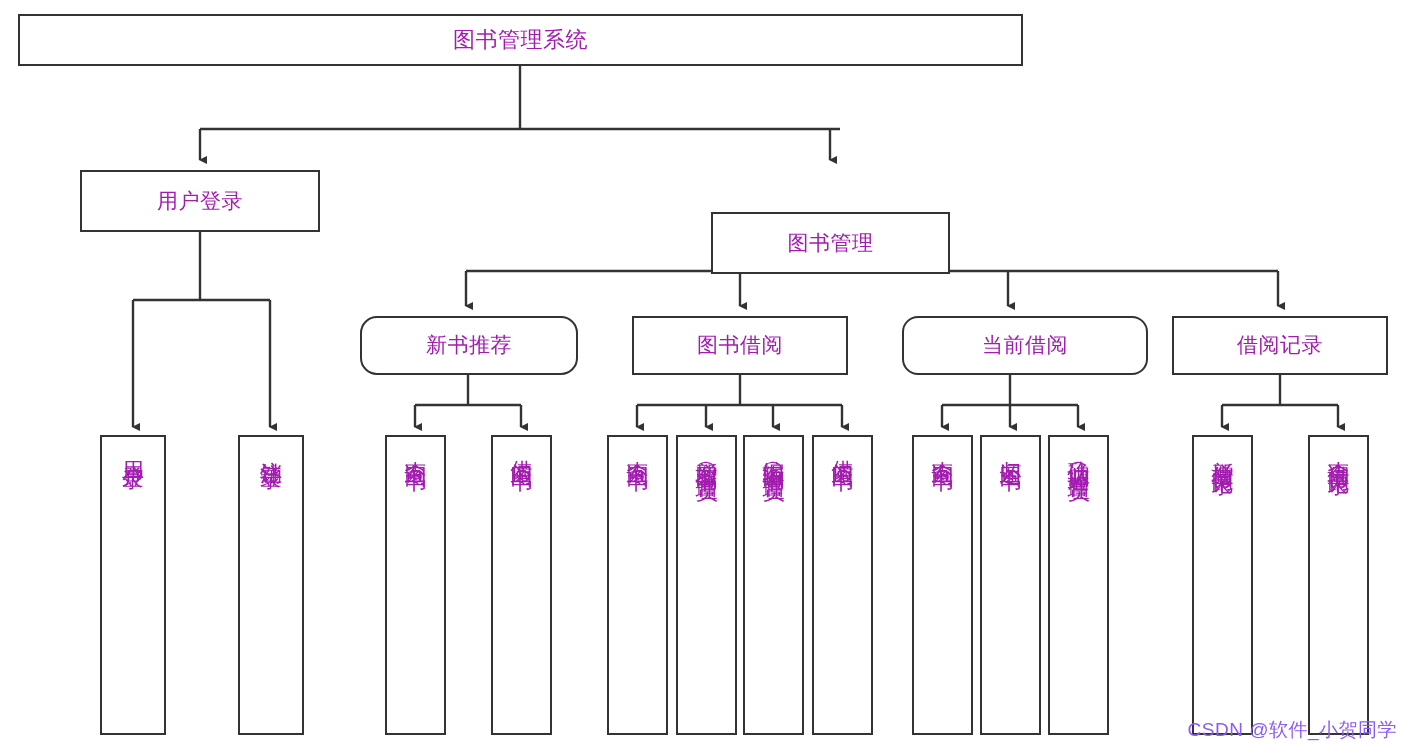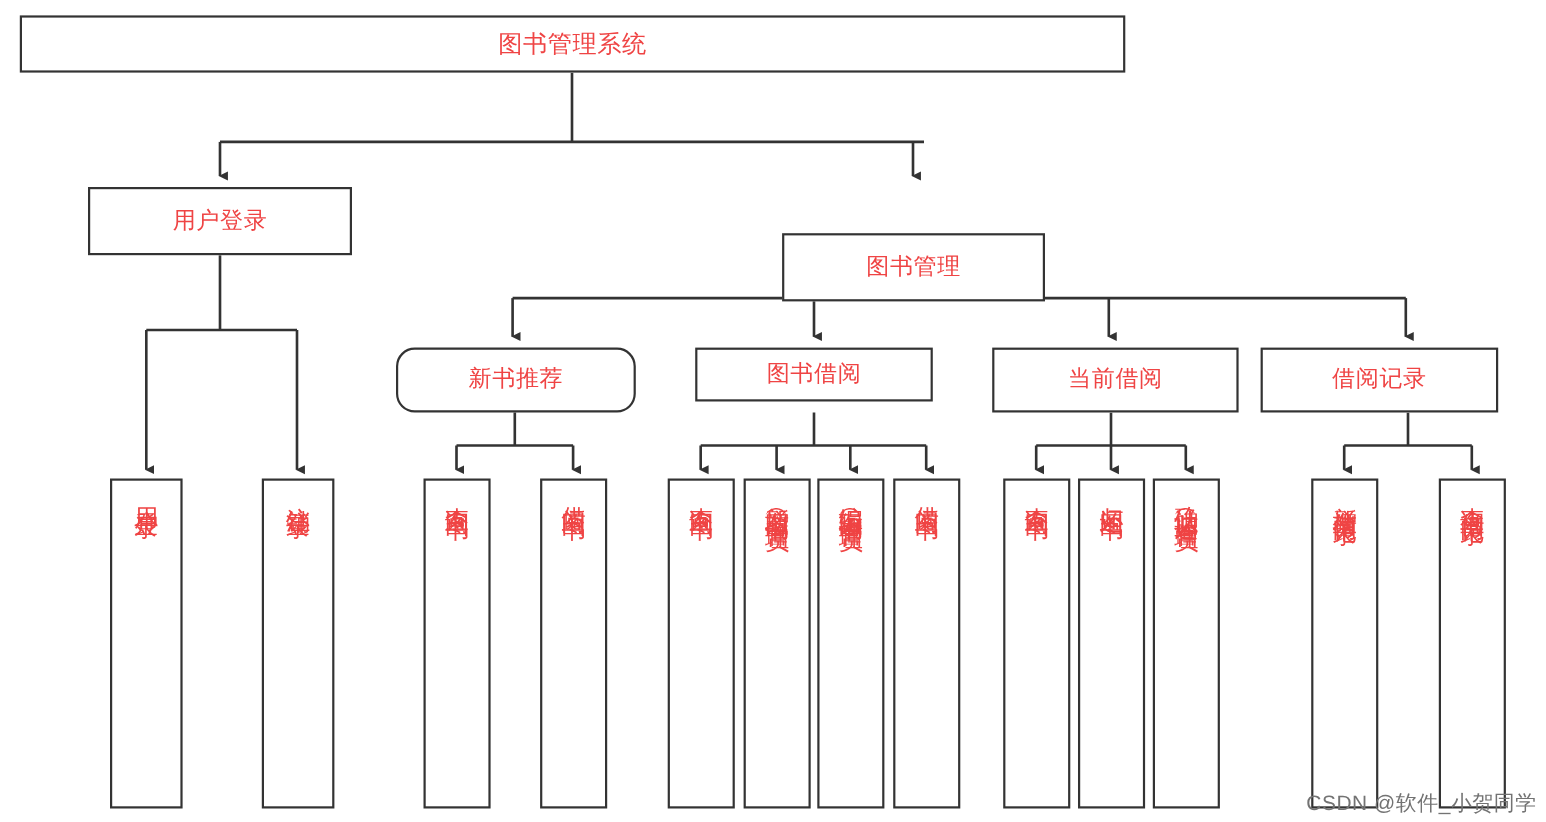--- a/index.html
+++ b/index.html
@@ -29,21 +29,21 @@
     pointer-events: none;
   }
   .node {
     position: absolute;
     box-sizing: border-box;
     background: #ffffff;
     border: 2px solid #333333;
     display: flex;
     align-items: center;
     justify-content: center;
-    color: #ef4444;
+    color: #a21caf;
     z-index: 2;
   }
   .node .node-label {
     display: block;
     text-align: center;
     line-height: 1.15;
     white-space: nowrap;
   }
   .node.horiz .node-label {
     font-size: 21px;
@@ -63,21 +63,21 @@
     line-height: 1.0;
     letter-spacing: 3px;
     white-space: nowrap;
     margin: 0 auto;
   }
   .watermark {
     position: absolute;
     right: 8px;
     bottom: 4px;
     font-size: 19px;
-    color: #737373;
+    color: #8b5cf6;
     letter-spacing: 0.5px;
     z-index: 3;
     white-space: nowrap;
   }
 </style>
 </head>
 <body>
 
 <div id="diagram-root">
 
@@ -138,27 +138,27 @@
   <div class="node horiz" style="left:80px; top:170px; width:240px; height:62px;">
     <span class="node-label">用户登录</span>
   </div>
   <div class="node horiz" style="left:711px; top:170px; width:239px; height:62px;margin-top:42px;">
     <span class="node-label">图书管理</span>
   </div>
 
   <div class="node horiz" style="left:360px; top:316px; width:218px; height:59px;border-radius:17px;">
     <span class="node-label">新书推荐</span>
   </div>
-  <div class="node horiz" style="left:632px; top:316px; width:216px; height:49px;">
+  <div class="node horiz" style="left:632px; top:316px; width:216px; height:59px;">
     <span class="node-label">图书借阅</span>
   </div>
-  <div class="node horiz" style="left:902px; top:316px; width:224px; height:59px;">
+  <div class="node horiz" style="left:902px; top:316px; width:246px; height:59px;border-radius:16px;">
     <span class="node-label">当前借阅</span>
   </div>
-  <div class="node horiz" style="left:1146px; top:316px; width:216px; height:59px;">
+  <div class="node horiz" style="left:1172px; top:316px; width:216px; height:59px;">
     <span class="node-label">借阅记录</span>
   </div>
 
   <div class="node vert" style="left:100px; top:435px; width:66px; height:300px;">
     <span class="node-label">用户登录</span>
   </div>
   <div class="node vert" style="left:238px; top:435px; width:66px; height:300px;">
     <span class="node-label">注销登录</span>
   </div>
 

